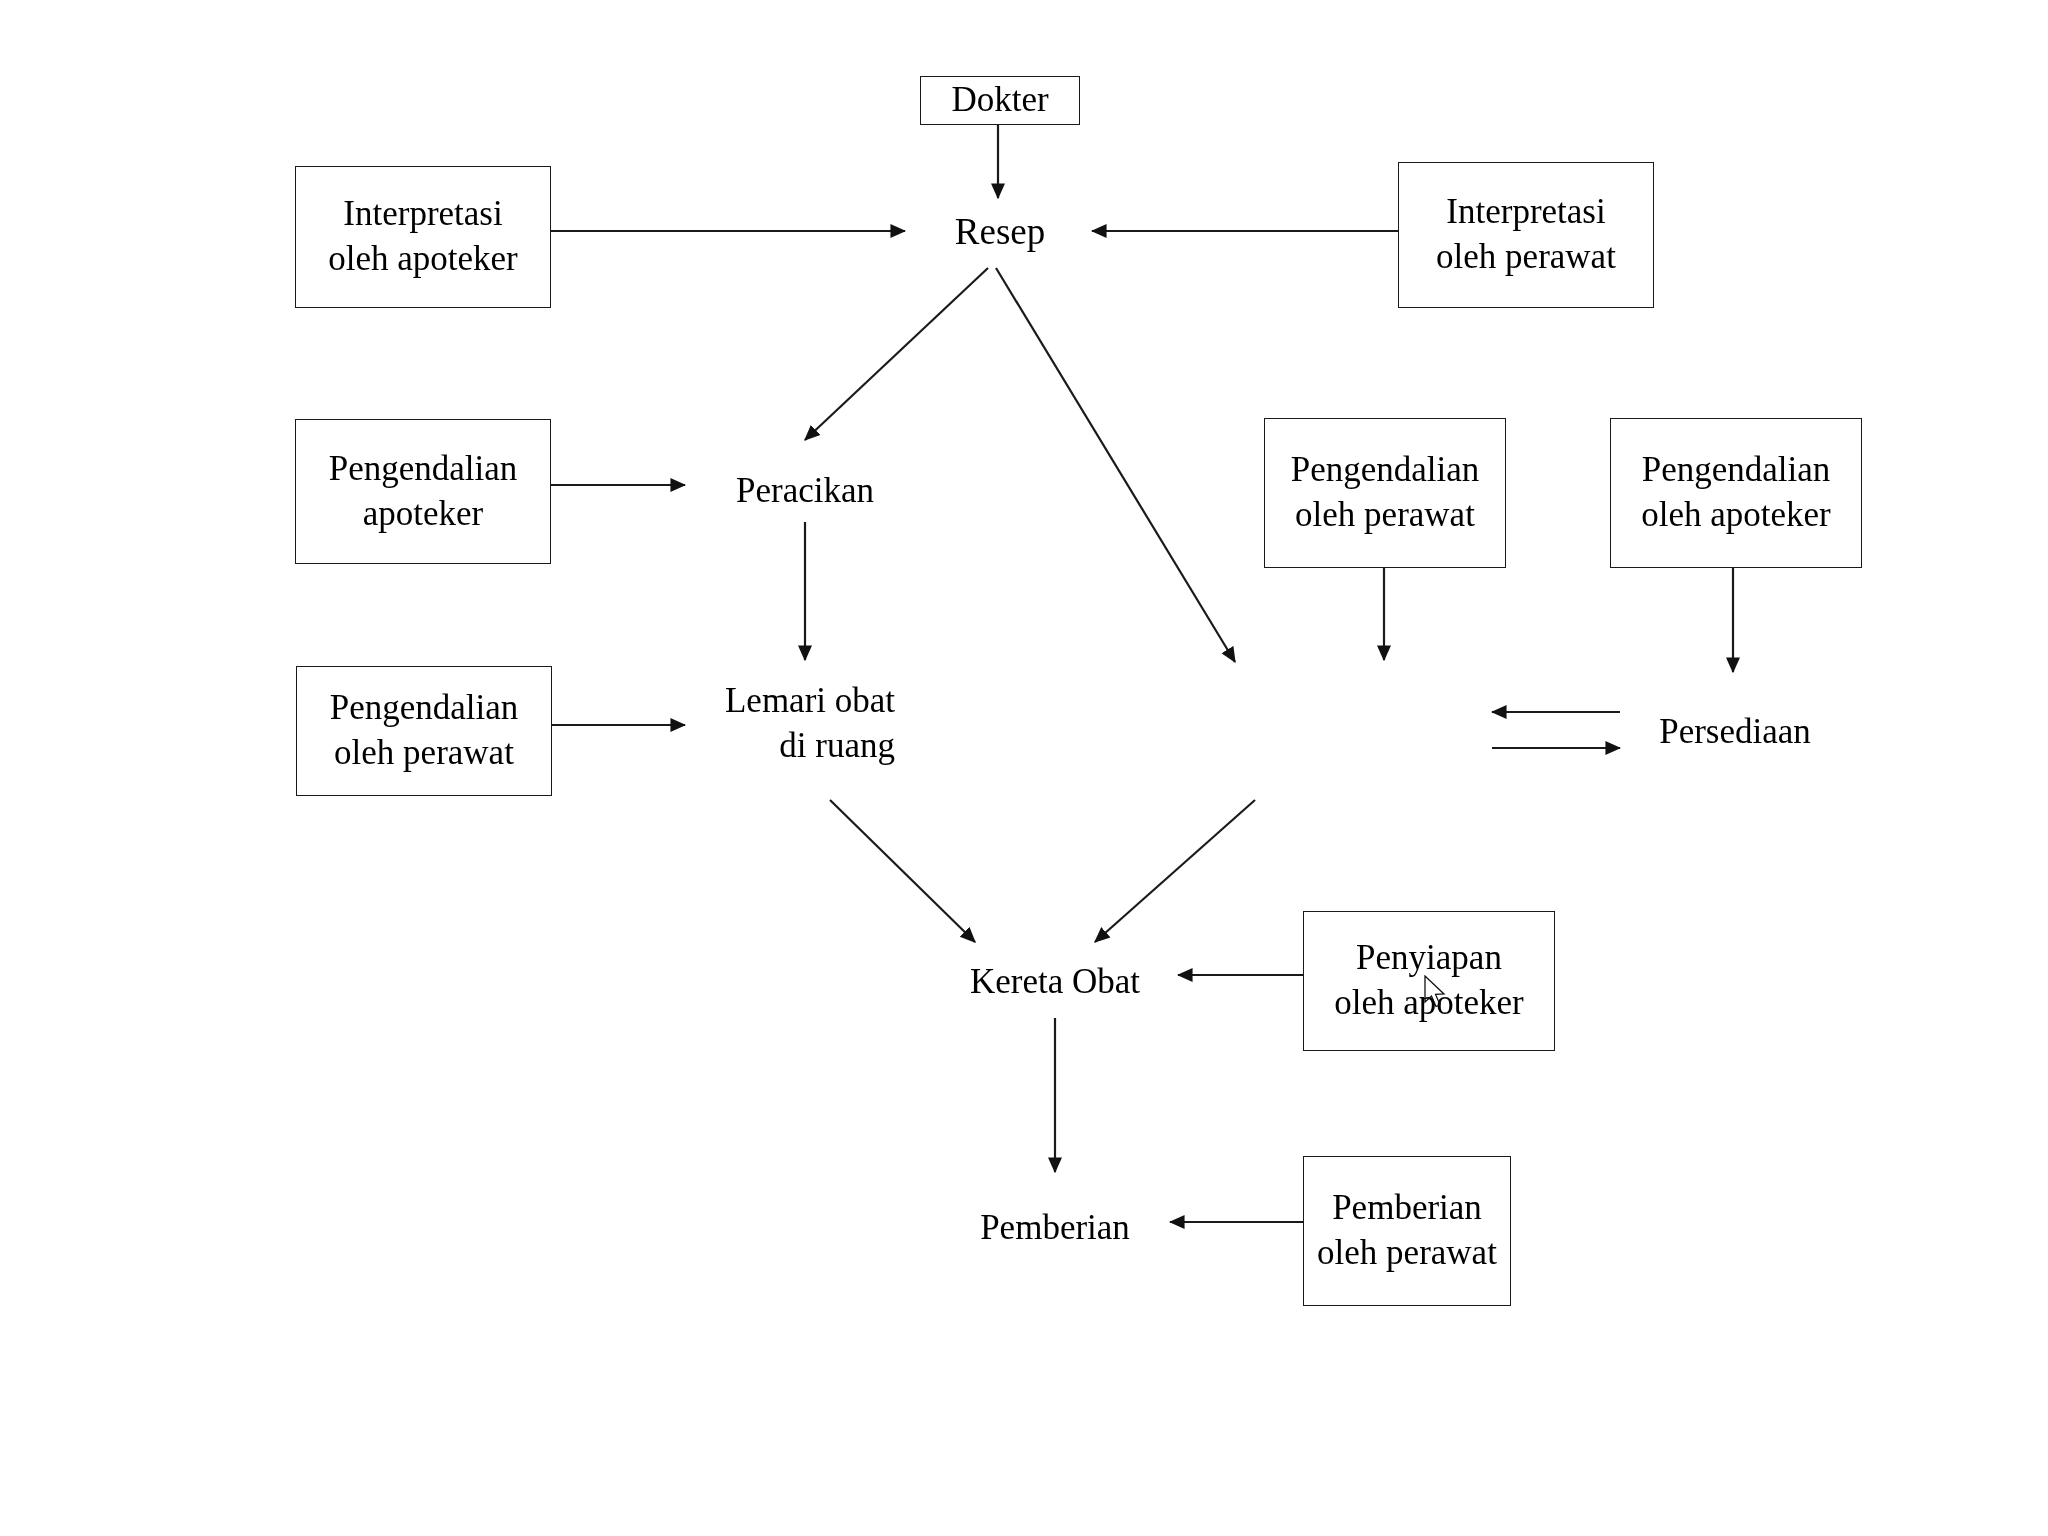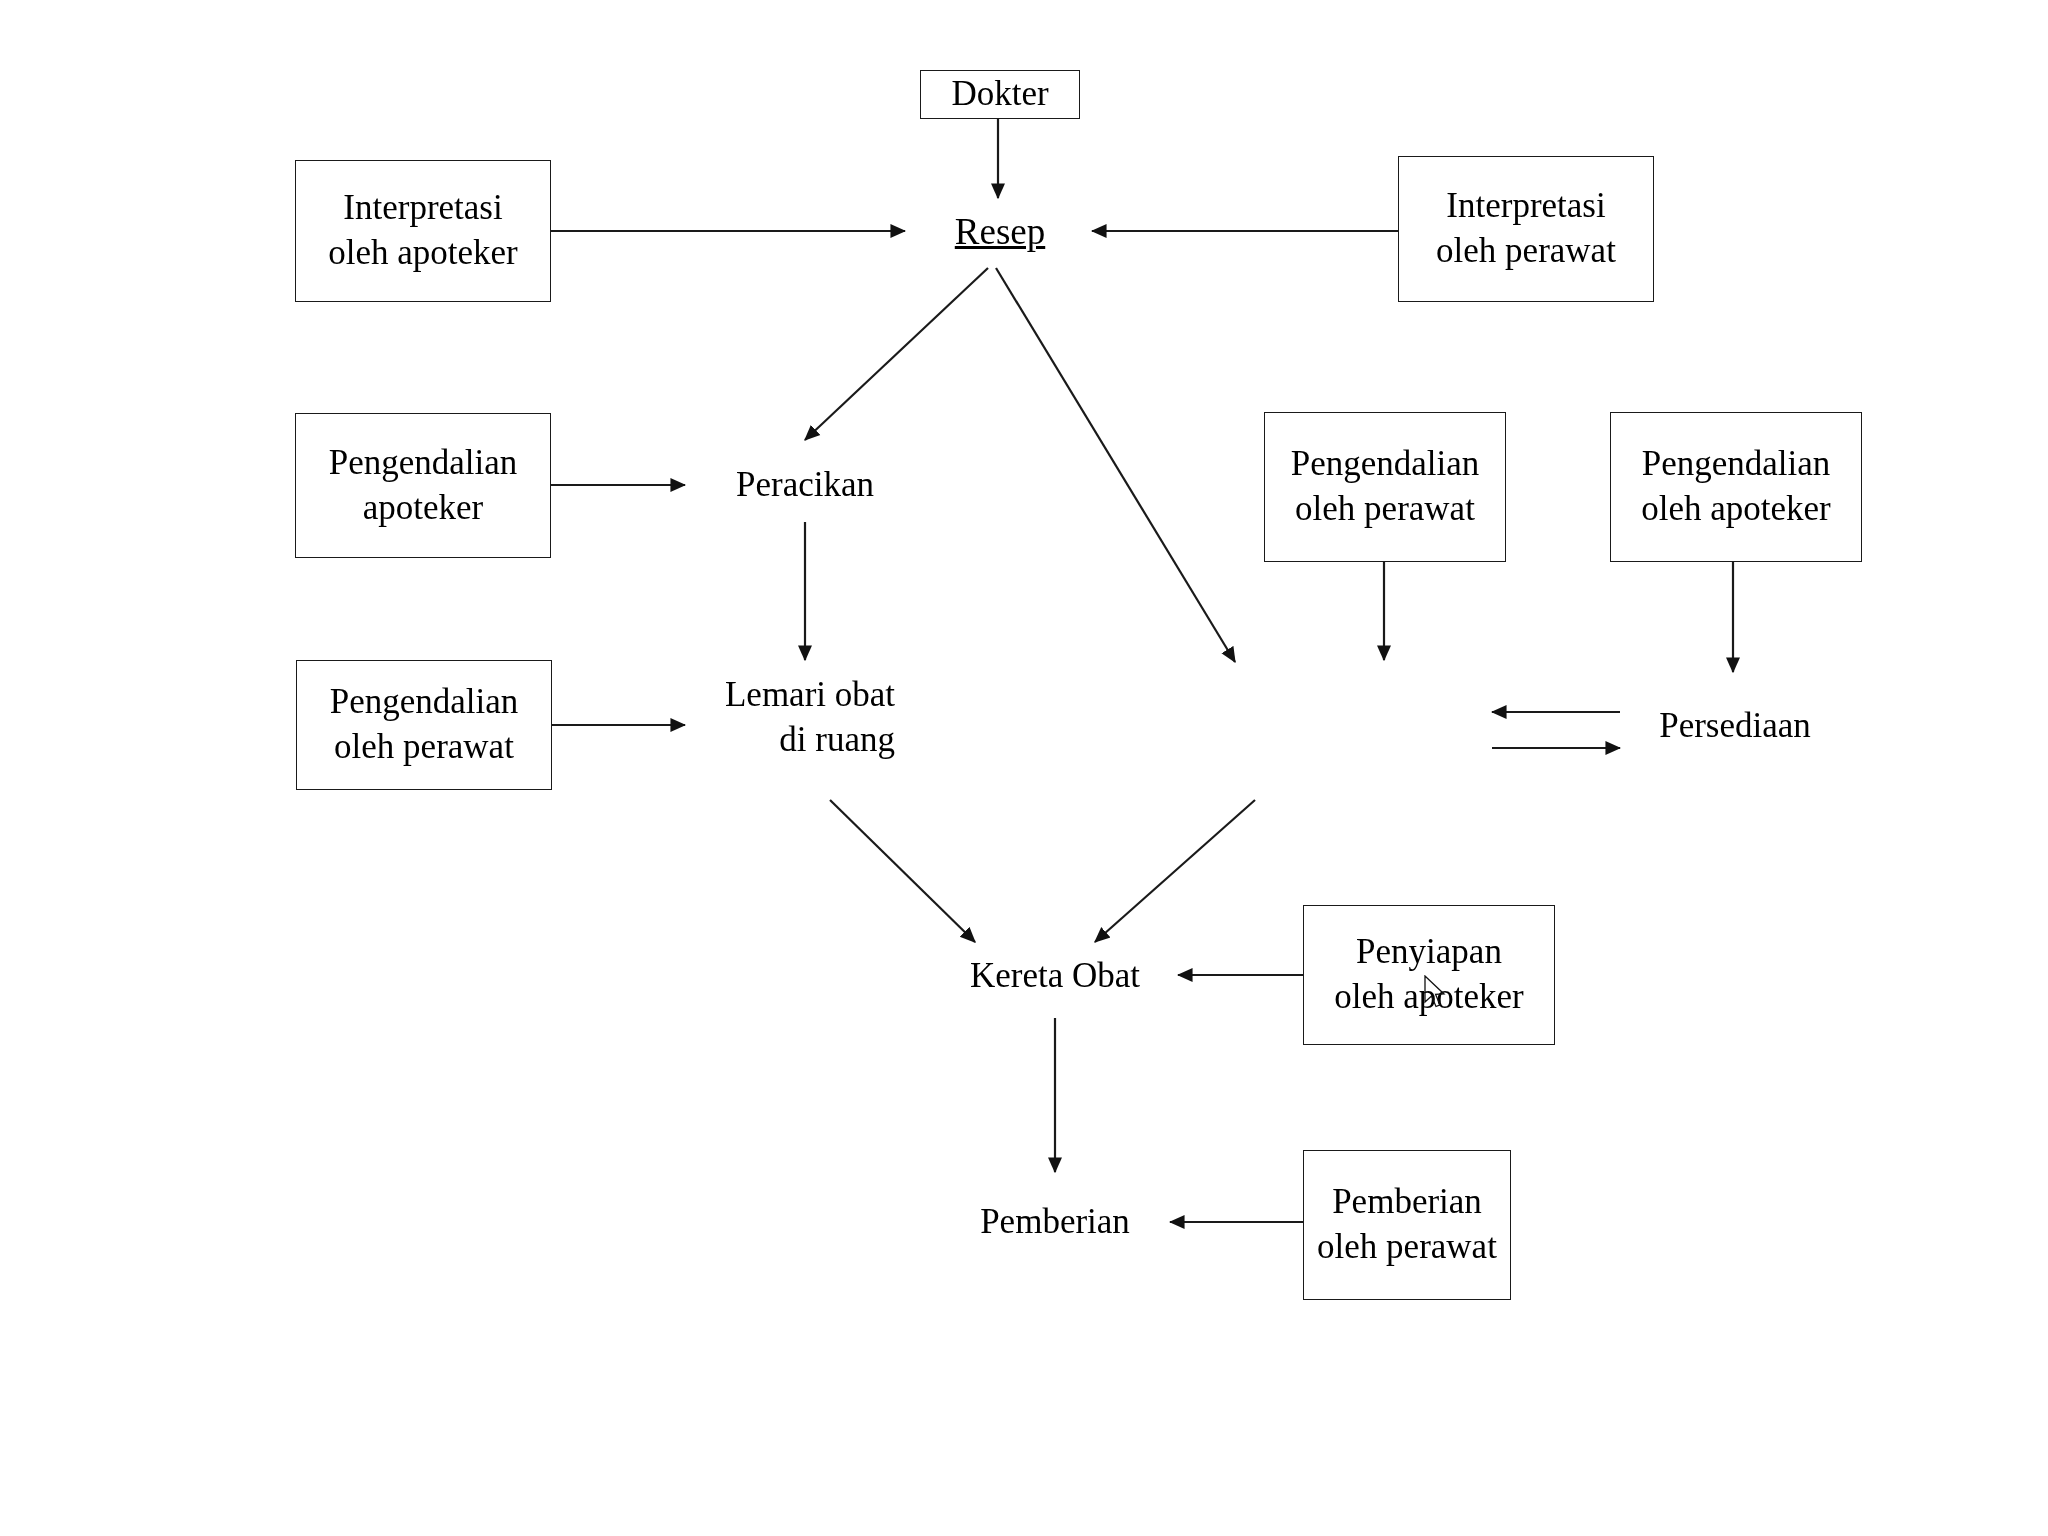--- a/index.html
+++ b/index.html
@@ -39,22 +39,22 @@
     color: #000000;
   }
   .node.boxed {
     border: 1.4px solid #1a1a1a;
     background: #ffffff;
   }
   .node.plain {
     border: none;
     background: transparent;
   }
-  .fs-lg { font-size: 37px; text-decoration: underline; }
-  .fs-md { font-size: 35px; }
+  .fs-lg { font-size: 37px; }
+  .fs-md { font-size: 35px; margin-top: 6px; }
   .cursor-artifact {
     position: absolute;
     pointer-events: none;
   }
 </style>
 </head>
 <body>
 
 <div id="canvas">
 

